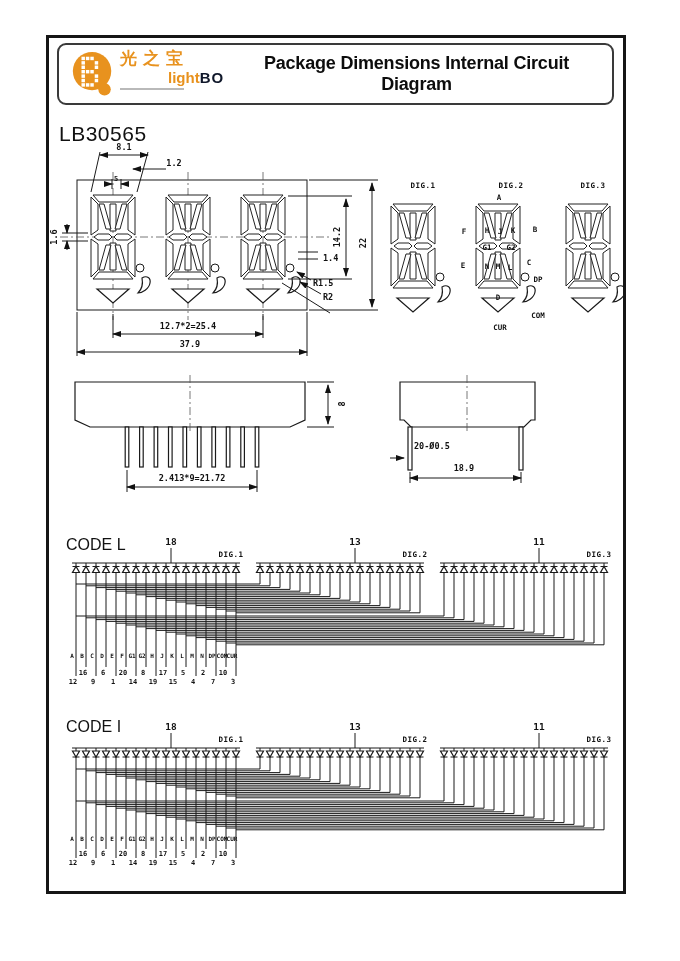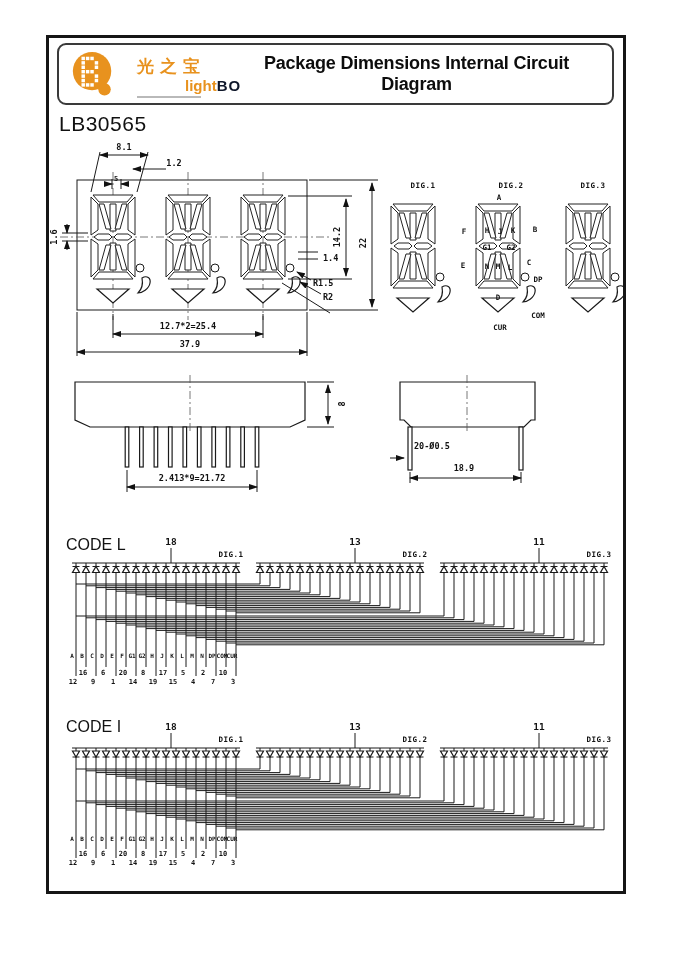--- a/index.html
+++ b/index.html
@@ -1,27 +1,27 @@
 <!DOCTYPE html>
 <html><head>
 <meta charset="utf-8">
 <style>
   html,body{margin:0;padding:0;background:#fff;}
   body{width:680px;height:961px;position:relative;font-family:"Liberation Sans",sans-serif;overflow:hidden;}
   #dwg{position:absolute;left:0;top:0;}
   .frame{position:absolute;left:46px;top:35px;width:574px;height:853px;border:3px solid #161616;}
   .header-box{position:absolute;left:57px;top:43px;width:553px;height:58px;border:2px solid #3a3a3a;border-radius:9px;display:flex;align-items:center;background:#fff;}
-  .logo{display:flex;align-items:flex-end;gap:20px;padding-left:10px;width:160px;}
+  .logo{display:flex;align-items:flex-start;gap:3px;padding-left:10px;width:160px;}
   .logo-text{display:flex;flex-direction:column;line-height:1;}
   .logo-cjk{color:#E8921E;font-size:17px;letter-spacing:6px;font-weight:bold;font-family:"DejaVu Sans",sans-serif;}
   .logo-latin{margin-top:3px;border-bottom:2px solid #b9b9b9;padding-bottom:2px;width:64px;}
   .logo-latin b{color:#E8921E;font-size:15px;font-weight:bold;margin-left:48px;}
   .logo-latin span{color:#0f172a;font-size:15px;font-weight:bold;letter-spacing:1px;}
   .page-title{flex:1;text-align:center;font-size:18px;font-weight:600;color:#0d0d0d;letter-spacing:-0.2px;padding-right:8px;}
-  .partno{position:absolute;left:59px;top:112px;font-size:21px;color:#111;letter-spacing:0.5px;}
+  .partno{position:absolute;left:59px;top:122px;font-size:21px;color:#111;letter-spacing:0.5px;}
   svg text{font-family:"DejaVu Sans Mono",monospace;fill:#111;}
   .ln{fill:none;stroke:#1a1a1a;stroke-width:1;}
   .lnF{fill:#fff;stroke:#1a1a1a;stroke-width:1.2;}
   .seg{fill:#fff;stroke:#222;stroke-width:1;}
   .cl{fill:none;stroke:#555;stroke-width:0.8;stroke-dasharray:8 3 2 3;}
   .dim{font-size:8.5px;font-weight:bold;}
   .dim7{font-size:7px;font-weight:bold;}
   .slab{font-size:7.5px;font-weight:bold;}
   .dig{font-size:7.5px;font-weight:bold;letter-spacing:0.5px;}
   .pin{font-size:9.5px;font-weight:bold;}

